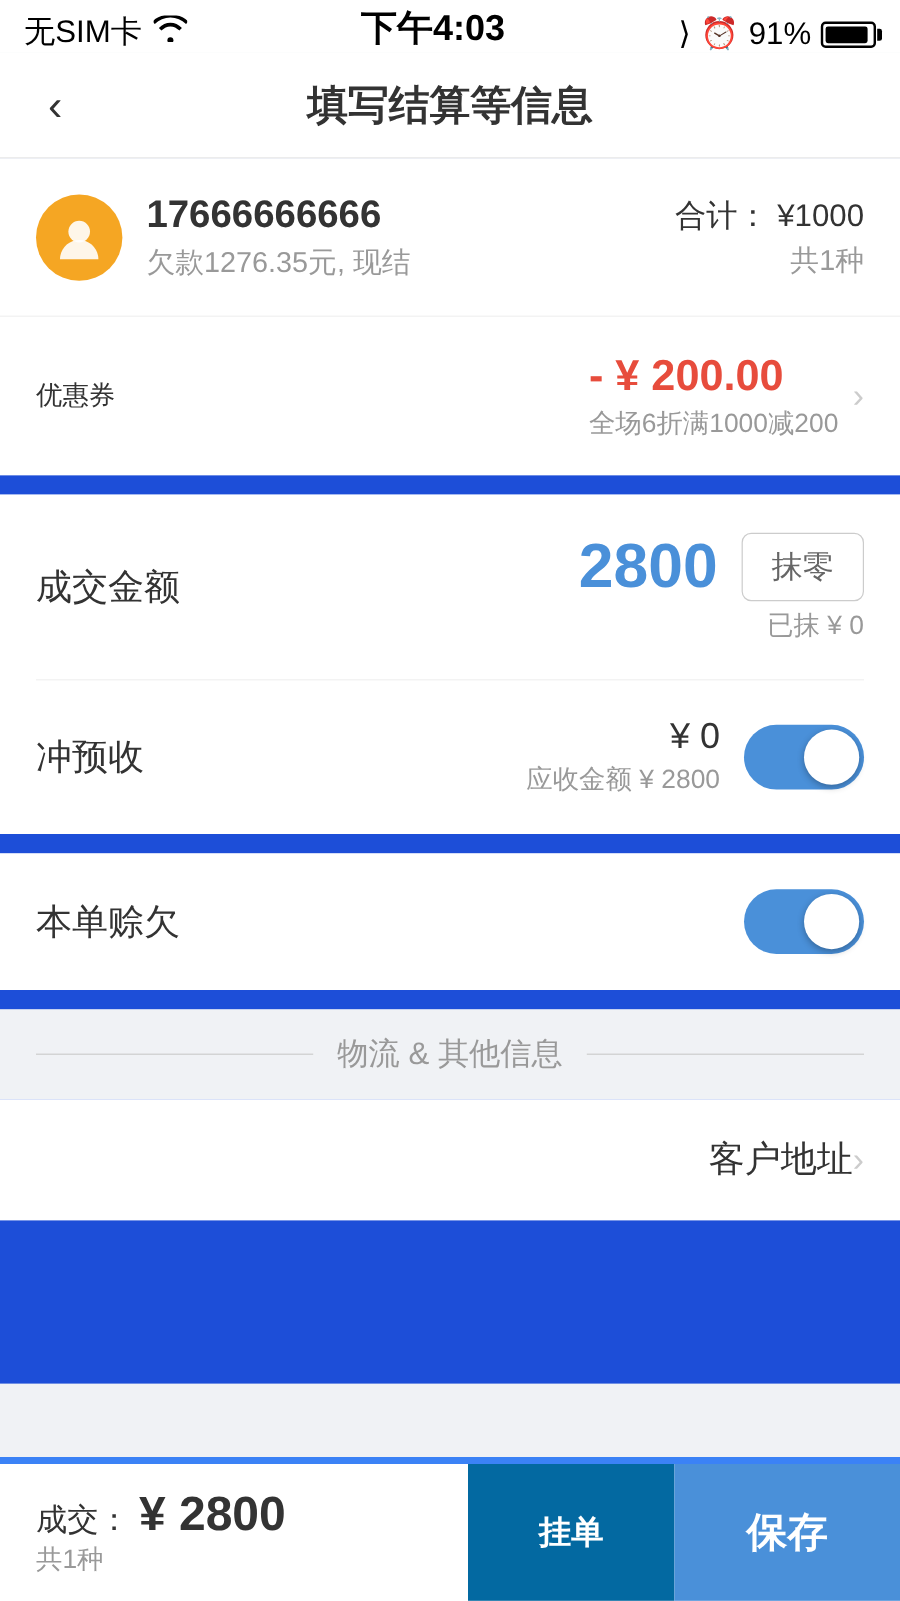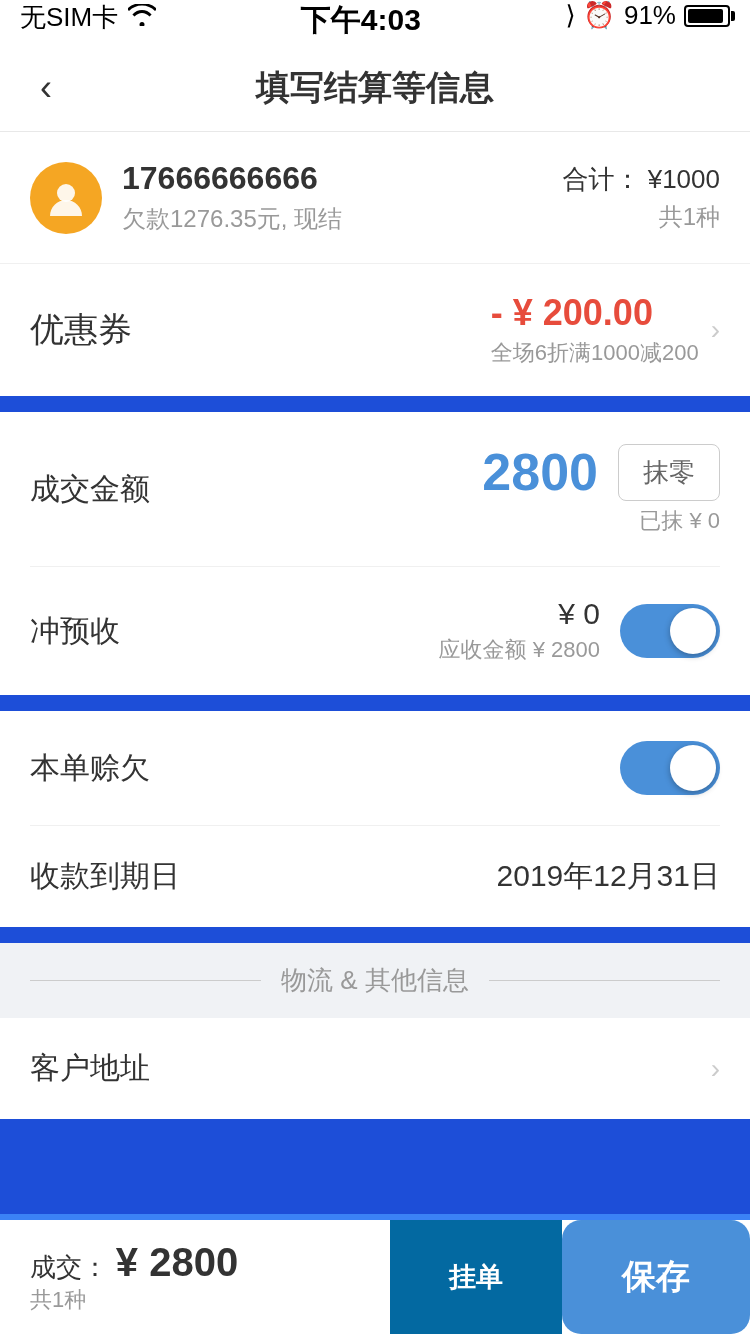--- a/index.html
+++ b/index.html
@@ -10,21 +10,21 @@
       width: 750px;
       min-height: 1334px;
       overflow-x: hidden;
       font-size: 28px;
     }
 
     
     .status-bar {
       display: flex;
       justify-content: space-between;
-      align-items: flex-start;
+      align-items: flex-end;
       background: #fff;
       height: 44px;
       padding: 0 20px;
       font-size: 26px;
       font-weight: 500;
     }
     .status-left { display: flex; align-items: center; gap: 10px; }
     .status-center { font-size: 30px; font-weight: 600; }
     .status-right { display: flex; align-items: center; gap: 8px; font-size: 26px; }
     .battery-icon {
@@ -94,21 +94,21 @@
 
     
     .coupon-row {
       display: flex;
       align-items: center;
       justify-content: space-between;
       padding: 28px 30px;
       background: #fff;
       border-top: 1px solid #f0f0f0;
     }
-    .coupon-label { font-size: 34px; color: #333; }
+    .coupon-label { font-size: 22px; color: #333; }
     .coupon-right { display: flex; align-items: center; gap: 12px; }
     .coupon-amount { font-size: 36px; color: #e74c3c; font-weight: 600; }
     .coupon-desc { font-size: 22px; color: #999; margin-top: 4px; text-align: right; }
     .chevron { font-size: 28px; color: #ccc; }
 
     
     .form-section {
       background: #fff;
       padding: 0 30px;
     }
@@ -188,21 +188,21 @@
     .logistics-text { font-size: 26px; color: #999; padding: 0 20px; }
 
     
     .address-section {
       background: #fff;
       padding: 0 30px;
     }
     .address-row {
       display: flex;
       align-items: center;
-      justify-content: space-between;
+      justify-content: flex-end;
       padding: 30px 0;
     }
     .address-label { font-size: 30px; color: #333; min-width: 120px; }
     .address-value { font-size: 28px; color: #333; flex: 1; margin-left: 20px; line-height: 1.5; }
     .address-chevron { font-size: 28px; color: #ccc; }
 
     
     .bottom-bar {
       position: fixed;
       bottom: 0;
@@ -239,21 +239,20 @@
     .btn-save {
       width: 188px;
       background: #4a90d9;
       display: flex;
       align-items: center;
       justify-content: center;
       font-size: 34px;
       color: #fff;
       font-weight: 600;
       cursor: pointer;
-      border-radius: 19px;
     }
 
     
     .bottom-spacer { height: 120px; }
   </style>
 </head>
 <body>
 
 <div class="status-bar">
   <div class="status-left">
@@ -348,24 +347,20 @@
   <div class="card form-section">
     <div class="form-row">
       <span class="form-label">本单赊欠</span>
       <div class="form-value-right">
         <div class="toggle">
           <div class="toggle-knob"></div>
         </div>
       </div>
     </div>
 
-    <div class="form-row due-date-row">
-      <span class="due-date-label">收款到期日</span>
-      <span class="due-date-value">2019年12月31日</span>
-    </div>
   </div>
 
   <div class="logistics-divider">
     <div class="logistics-line"></div>
     <span class="logistics-text">物流 &amp; 其他信息</span>
     <div class="logistics-line"></div>
   </div>
 
   <div class="address-section card">
     <div class="address-row">

